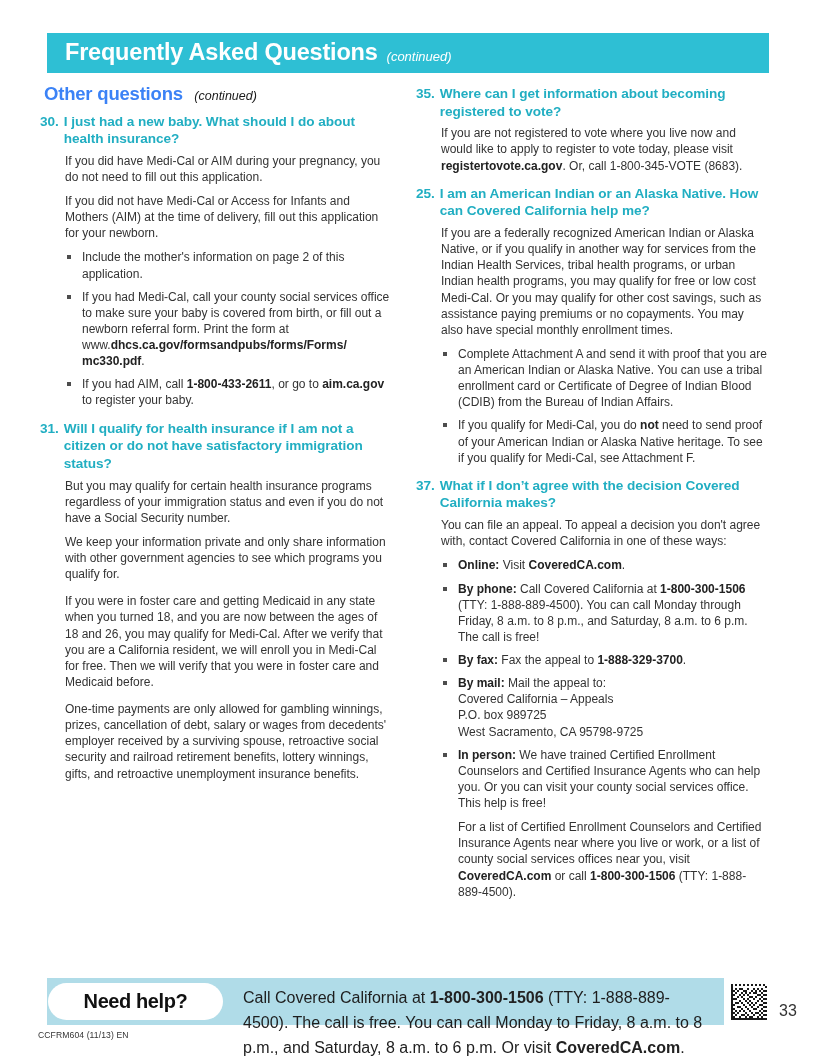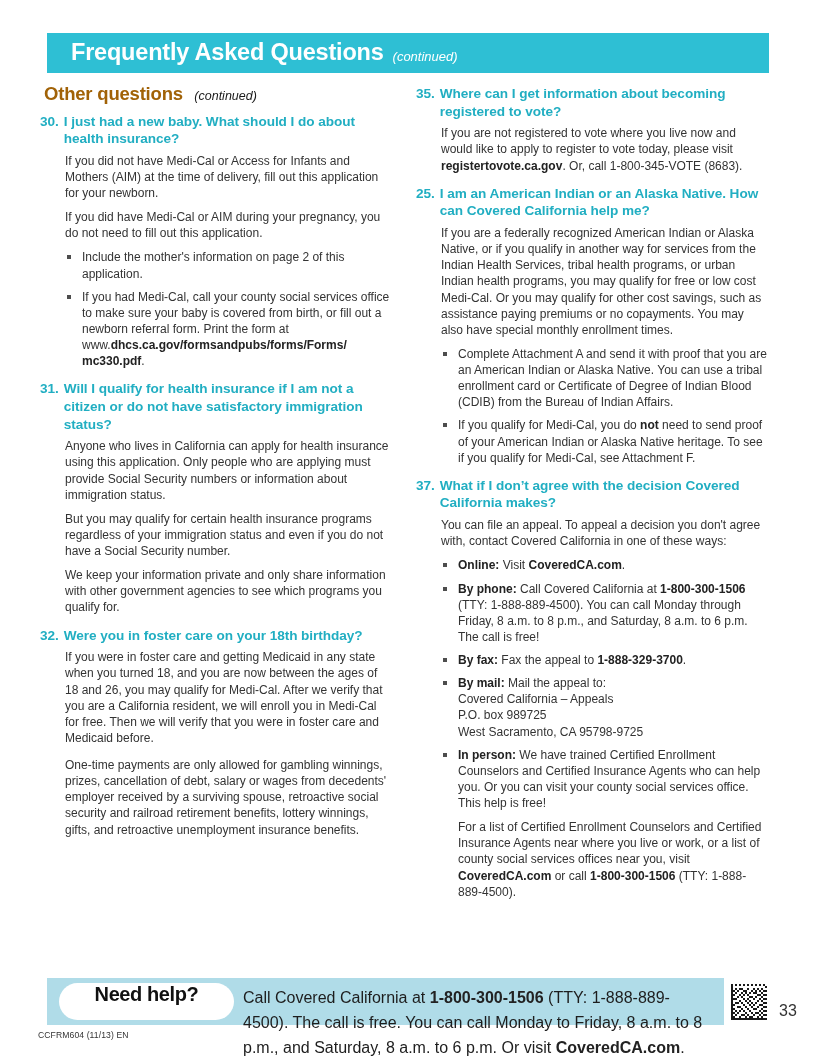--- a/index.html
+++ b/index.html
@@ -17,21 +17,21 @@
   }
 
   
   .header-bar {
     position: absolute;
     left: 47px; top: 33px;
     width: 722px; height: 40px;
     background: #2ebfd4;
     display: flex;
     align-items: center;
-    padding-left: 24px;
+    padding-left: 18px;
   }
   .header-title {
     color: #ffffff;
     font-size: 23.5px;
     font-weight: bold;
     letter-spacing: -0.2px;
     line-height: 1;
   }
   .header-cont {
     color: #ffffff;
@@ -54,21 +54,21 @@
 
   
   .section-head {
     margin: 0 0 9px 4px;
     line-height: 1;
     white-space: nowrap;
   }
   .section-head .sh-main {
     font-size: 18.5px;
     font-weight: bold;
-    color: #a16207;
+    color: #3b82f6;
     letter-spacing: -0.2px;
   }
   .section-head .sh-cont {
     font-size: 12.5px;
     font-style: italic;
     color: #1a1a1a;
     margin-left: 7px;
   }
 
   
@@ -124,25 +124,26 @@
 
   
   .footer-band {
     position: absolute;
     left: 47px; top: 978px;
     width: 677px; height: 47px;
     background: #b0dce8;
   }
   .need-pill {
     position: absolute;
-    left: 12px; top: 5px;
+    left: 1px; top: 5px;
     width: 175px; height: 37px;
     background: #ffffff;
     border-radius: 19px;
     display: flex;
+    align-items: center;
     justify-content: center;
   }
   .need-pill span {
     font-size: 20px;
     font-weight: bold;
     color: #111;
     letter-spacing: -0.4px;
   }
   .footer-text {
     position: absolute;
@@ -188,44 +189,40 @@
         <span class="sh-main">Other questions</span>
         <span class="sh-cont">(continued)</span>
       </div>
       <div id="left-col-items">
           <div class="qa">
             <div class="q-head">
               <span class="q-num">30.</span>
               <span class="q-text">I just had a new baby. What should I do about health insurance?</span>
             </div>
             <div class="body-wrap">
+              <p class="para">If you did have Medi-Cal or AIM during your pregnancy, you do not need to fill out this application.</p>
               <p class="para">If you did not have Medi-Cal or Access for Infants and Mothers (AIM) at the time of delivery, fill out this application for your newborn.</p>
-              <p class="para">If you did have Medi-Cal or AIM during your pregnancy, you do not need to fill out this application.</p>
               <ul class="bullets">
                 <li>Include the mother's information on page 2 of this application.</li>
                 <li>If you had Medi-Cal, call your county social services office to make sure your baby is covered from birth, or fill out a newborn referral form. Print the form at www.<b>dhcs.ca.gov/formsandpubs/forms/Forms/ mc330.pdf</b>.</li>
+                <li>If you had AIM, call <b>1-800-433-2611</b>, or go to <b>aim.ca.gov</b> to register your baby.</li>
               </ul>
             </div>
           </div>
           <div class="qa">
             <div class="q-head">
               <span class="q-num">31.</span>
               <span class="q-text">Will I qualify for health insurance if I am not a citizen or do not have satisfactory immigration status?</span>
             </div>
             <div class="body-wrap">
-              <p class="para">Anyone who lives in California can apply for health insurance using this application. Only people who are applying must provide Social Security numbers or information about immigration status.</p>
               <p class="para">But you may qualify for certain health insurance programs regardless of your immigration status and even if you do not have a Social Security number.</p>
               <p class="para">We keep your information private and only share information with other government agencies to see which programs you qualify for.</p>
             </div>
           </div>
           <div class="qa">
-            <div class="q-head">
-              <span class="q-num">32.</span>
-              <span class="q-text">Were you in foster care on your 18th birthday?</span>
-            </div>
             <div class="body-wrap">
               <p class="para">If you were in foster care and getting Medicaid in any state when you turned 18, and you are now between the ages of 18 and 26, you may qualify for Medi-Cal. After we verify that you are a California resident, we will enroll you in Medi-Cal for free. Then we will verify that you were in foster care and Medicaid before.</p>
             </div>
           </div>
           <div class="qa">
             <div class="body-wrap">
               <p class="para">One-time payments are only allowed for gambling winnings, prizes, cancellation of debt, salary or wages from decedents' employer received by a surviving spouse, retroactive social security and railroad retirement benefits, lottery winnings, gifts, and retroactive unemployment insurance benefits.</p>
             </div>
           </div>
         </div>

